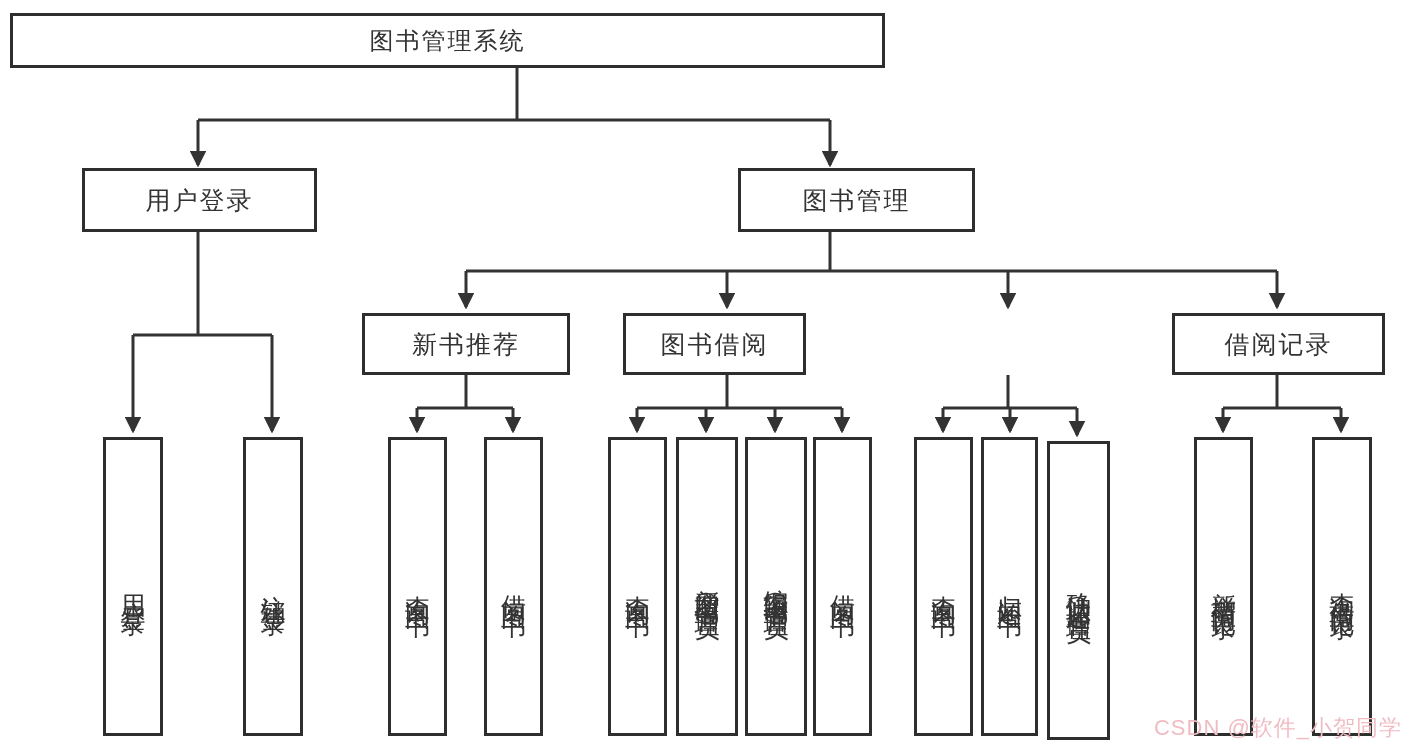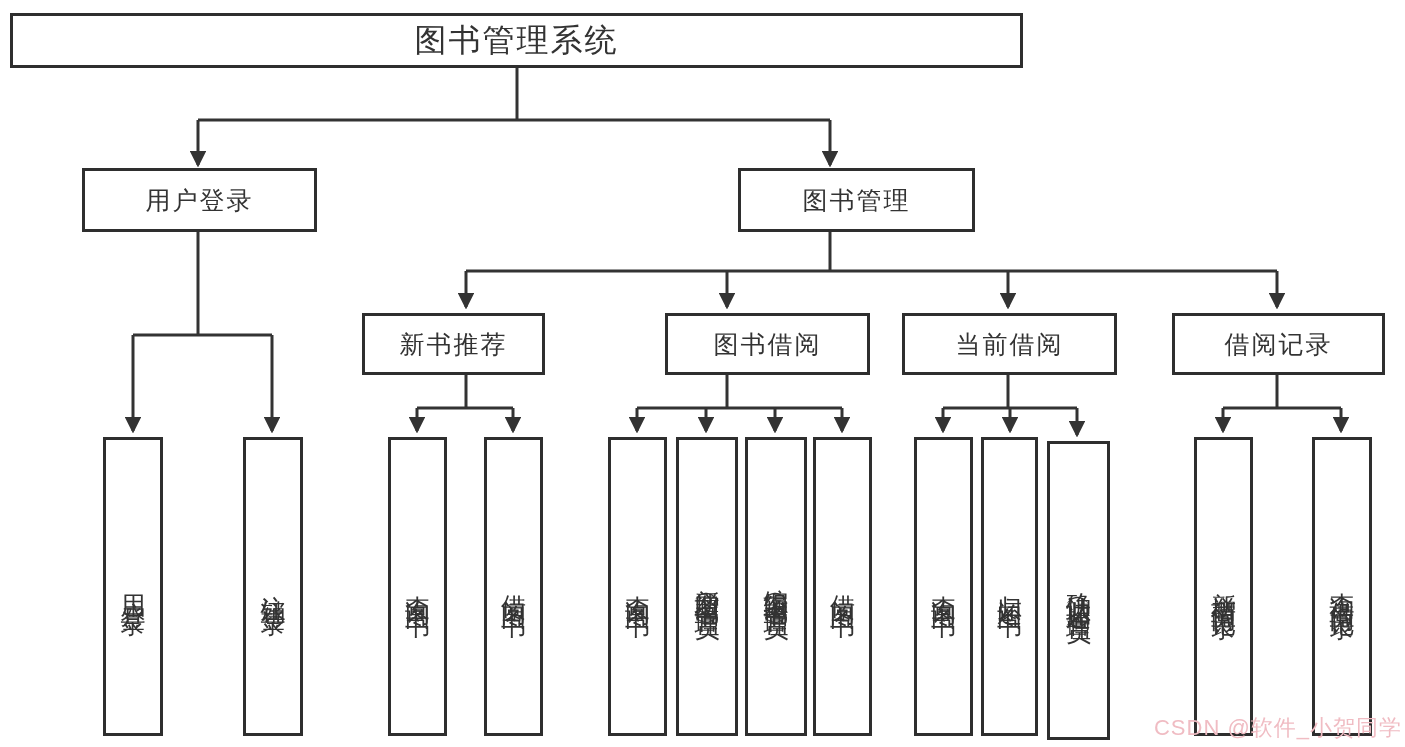--- a/index.html
+++ b/index.html
@@ -29,22 +29,22 @@
     background: #ffffff;
     color: #333333;
     display: flex;
     align-items: center;
     justify-content: center;
     z-index: 2;
     letter-spacing: 2px;
   }
   .node.h-root {
     left: 10px; top: 13px;
-    width: 1013px; height: 55px;
-    font-size: 32px;
+    width: 875px; height: 55px;
+    font-size: 24px;
   }
   .node.h-lvl {
     height: 64px;
     font-size: 25px;
   }
   .node.h-lvl3 {
     top: 313px;
     height: 62px;
     font-size: 25px;
   }
@@ -121,23 +121,22 @@
       <line x1="1223" y1="408" x2="1223" y2="431" marker-end="url(#arrow)"></line>
       <line x1="1341" y1="408" x2="1341" y2="431" marker-end="url(#arrow)"></line>
     </g>
   </svg>
 
   <div class="node h-root">图书管理系统</div>
 
   <div class="node h-lvl" style="left:82px; top:168px; width:235px;">用户登录</div>
   <div class="node h-lvl" style="left:710px; top:168px; width:237px;margin-left:28px;">图书管理</div>
 
-  <div class="node h-lvl3" style="left:362px; width:183px;">新书推荐</div>
-  <div class="node h-lvl3" style="left:623px; width:205px;margin-left:42px;">图书借阅</div>
-  <div class="node h-lvl3" style="left:902px; width:215px;">当前借阅</div>
+  <div class="node h-lvl3" style="left:362px; width:208px;">新书推荐</div>
+  <div class="node h-lvl3" style="left:623px; width:183px;">图书借阅</div>
   <div class="node h-lvl3" style="left:1172px; width:213px;font-family:Liberation Serif, serif;">借阅记录</div>
 
   <div class="node leaf" style="left:103px; width:60px;">用户登录</div>
   <div class="node leaf" style="left:243px; width:60px;">注销登录</div>
 
   <div class="node leaf" style="left:388px; width:59px;">查询图书</div>
   <div class="node leaf" style="left:484px; width:59px;">借阅图书</div>
 
   <div class="node leaf" style="left:608px; width:59px;">查询图书</div>
   <div class="node leaf" style="left:676px; width:62px; letter-spacing:4px;">新增图书（管理员）</div>

